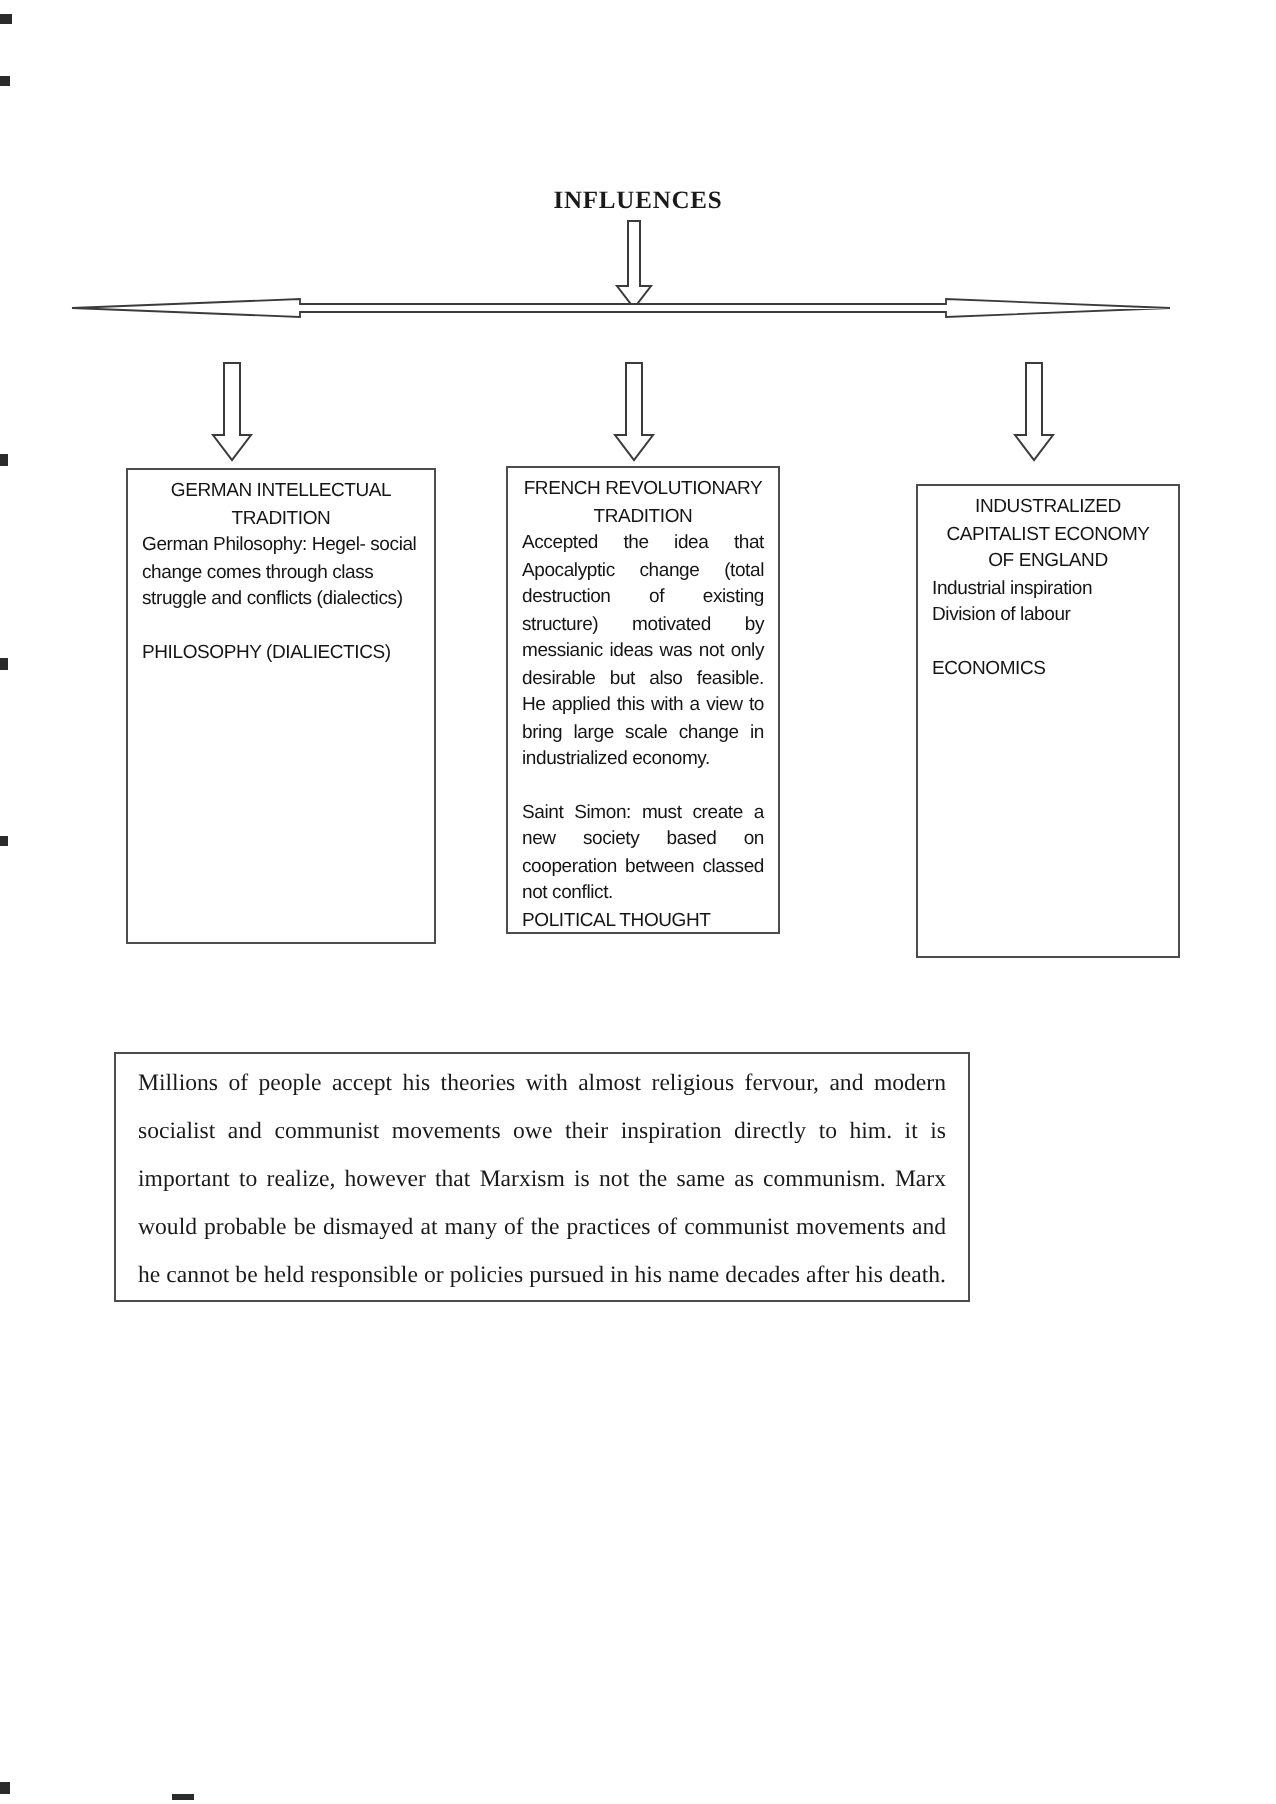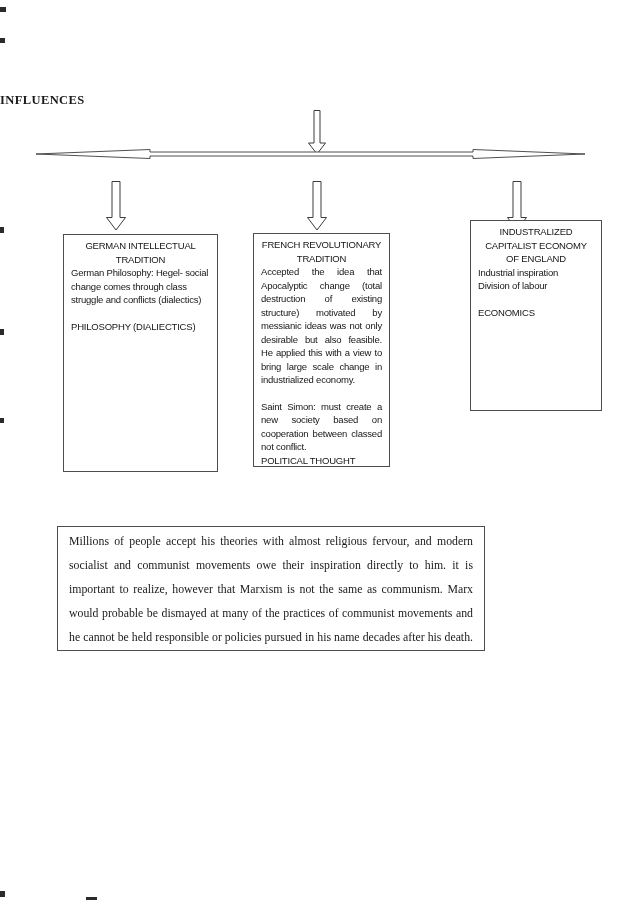--- a/index.html
+++ b/index.html
@@ -15,21 +15,21 @@
     width:638px;height:902px;
     background:var(--page-bg);
     font-family:"Liberation Sans",sans-serif;
     color:var(--ink);
     overflow:hidden;
     margin:0 auto;
   }
   
   .diagram-title{
     position:absolute;top:93px;left:0;right:0;
-    text-align:left;
+    text-align:center;
     font-family:"Liberation Serif",serif;
     font-weight:bold;font-size:12.5px;letter-spacing:.4px;
     color:var(--ink);
   }
   
   .arr{position:absolute;display:block;}
   .arr polygon{fill:#ffffff;stroke:var(--arrow-outline);stroke-width:1;}
   .hline polygon{fill:#ffffff;stroke:var(--arrow-outline);stroke-width:.9;}
   .arrow-center{left:307px;top:110px;}
   .hline{left:30px;top:147px;}
@@ -46,21 +46,21 @@
     font-size:9.5px;line-height:13.5px;
     letter-spacing:-.2px;
     color:#151515;
   }
   .cbox .hd{text-align:center;margin:0 0 0 0;}
   .cbox p{margin:0;}
   .cbox p.gap{margin-bottom:13px;}
   .cbox p.jp{text-align:justify;}
   .box-1{left:63px;top:234px;width:155px;height:238px;}
   .box-2{left:253px;top:233px;width:137px;height:234px;}
-  .box-3{left:458px;top:220px;width:132px;height:191px;margin-left:12px;}
+  .box-3{left:458px;top:242px;width:132px;height:237px;}
   
   .footer-box{
     position:absolute;
     left:57px;top:526px;width:428px;height:125px;
     border:1px solid var(--box-border);
     background:#fff;
     padding:2px 11px;
     overflow:hidden;
   }
   .footer-box p{

